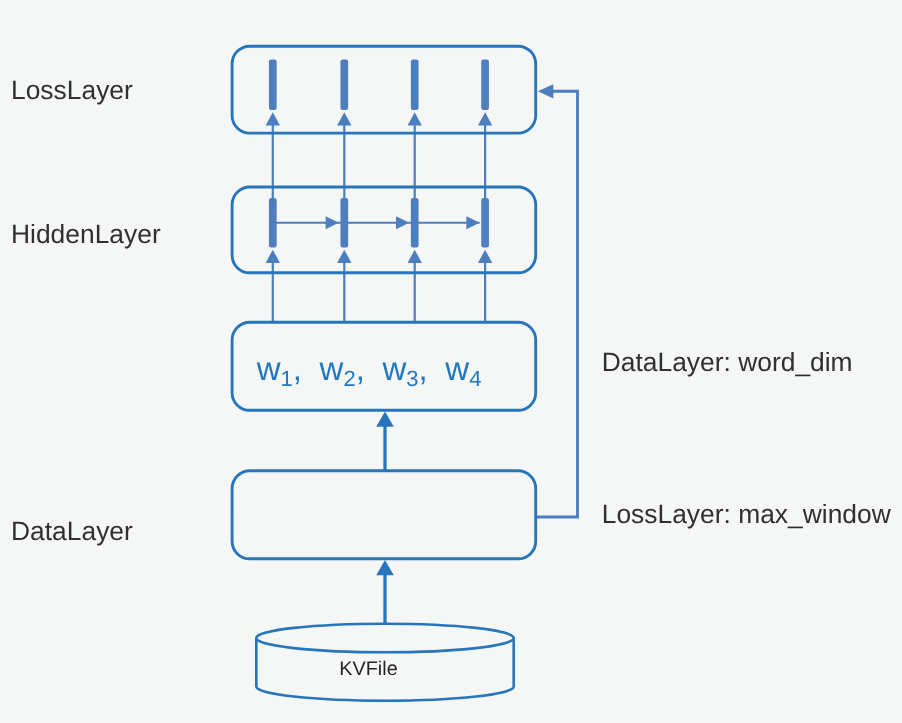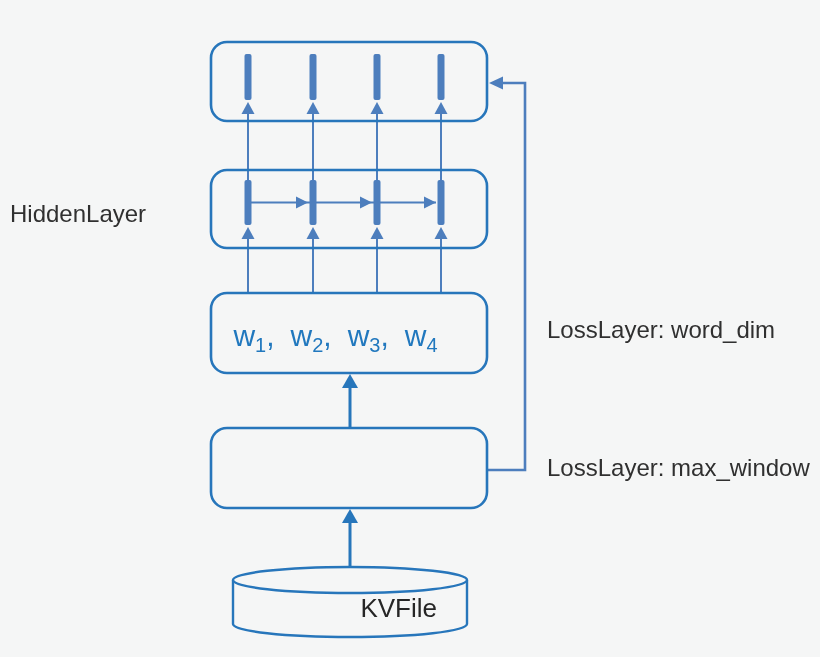--- a/index.html
+++ b/index.html
@@ -62,22 +62,22 @@
     white-space: nowrap;
   }
   .w-token { display: inline-block; }
   .w-token:not(:last-child) { margin-right: 16px; }
   .w-token sub { font-size: 20px; line-height: 0; vertical-align: -6px; }
   .kvfile-label {
     position: absolute;
     left: 233px;
     top: 592px;
     width: 204px;
-    text-align: right;
-    font-size: 26px;
+    text-align: center;
+    font-size: 18px;
     line-height: 32px;
     color: #262626;
     white-space: nowrap;
   }
 </style>
 </head>
 <body>
 
 <div class="canvas">
 
@@ -145,23 +145,25 @@
       <rect class="bar" x="373.5" y="180" width="7" height="45" rx="2"></rect>
       <rect class="bar" x="437.5" y="180" width="7" height="45" rx="2"></rect>
     </g>
 
     <g>
       <path class="cyl" d="M233,580 L233,624 A117,13 0 0 0 467,624 L467,580"></path>
       <ellipse class="cyltop" cx="350" cy="580" rx="117" ry="13"></ellipse>
     </g>
   </svg>
 
+  <div class="layer-label" style="top:68px">LossLayer</div>
   <div class="layer-label" style="top:199px">HiddenLayer</div>
+  <div class="layer-label" style="top:469px">DataLayer</div>
 
-  <div class="config-label" style="top:315px">LossLayer: word_dim</div>
+  <div class="config-label" style="top:315px">DataLayer: word_dim</div>
   <div class="config-label" style="top:453px">LossLayer: max_window</div>
 
   <div class="embed-text">
     <span class="w-token"><span>w</span><sub>1</sub><span>,</span></span><span class="w-token"><span>w</span><sub>2</sub><span>,</span></span><span class="w-token"><span>w</span><sub>3</sub><span>,</span></span><span class="w-token"><span>w</span><sub>4</sub><span></span></span>
   </div>
 
   <div class="kvfile-label">KVFile</div>
 
 </div>
 

